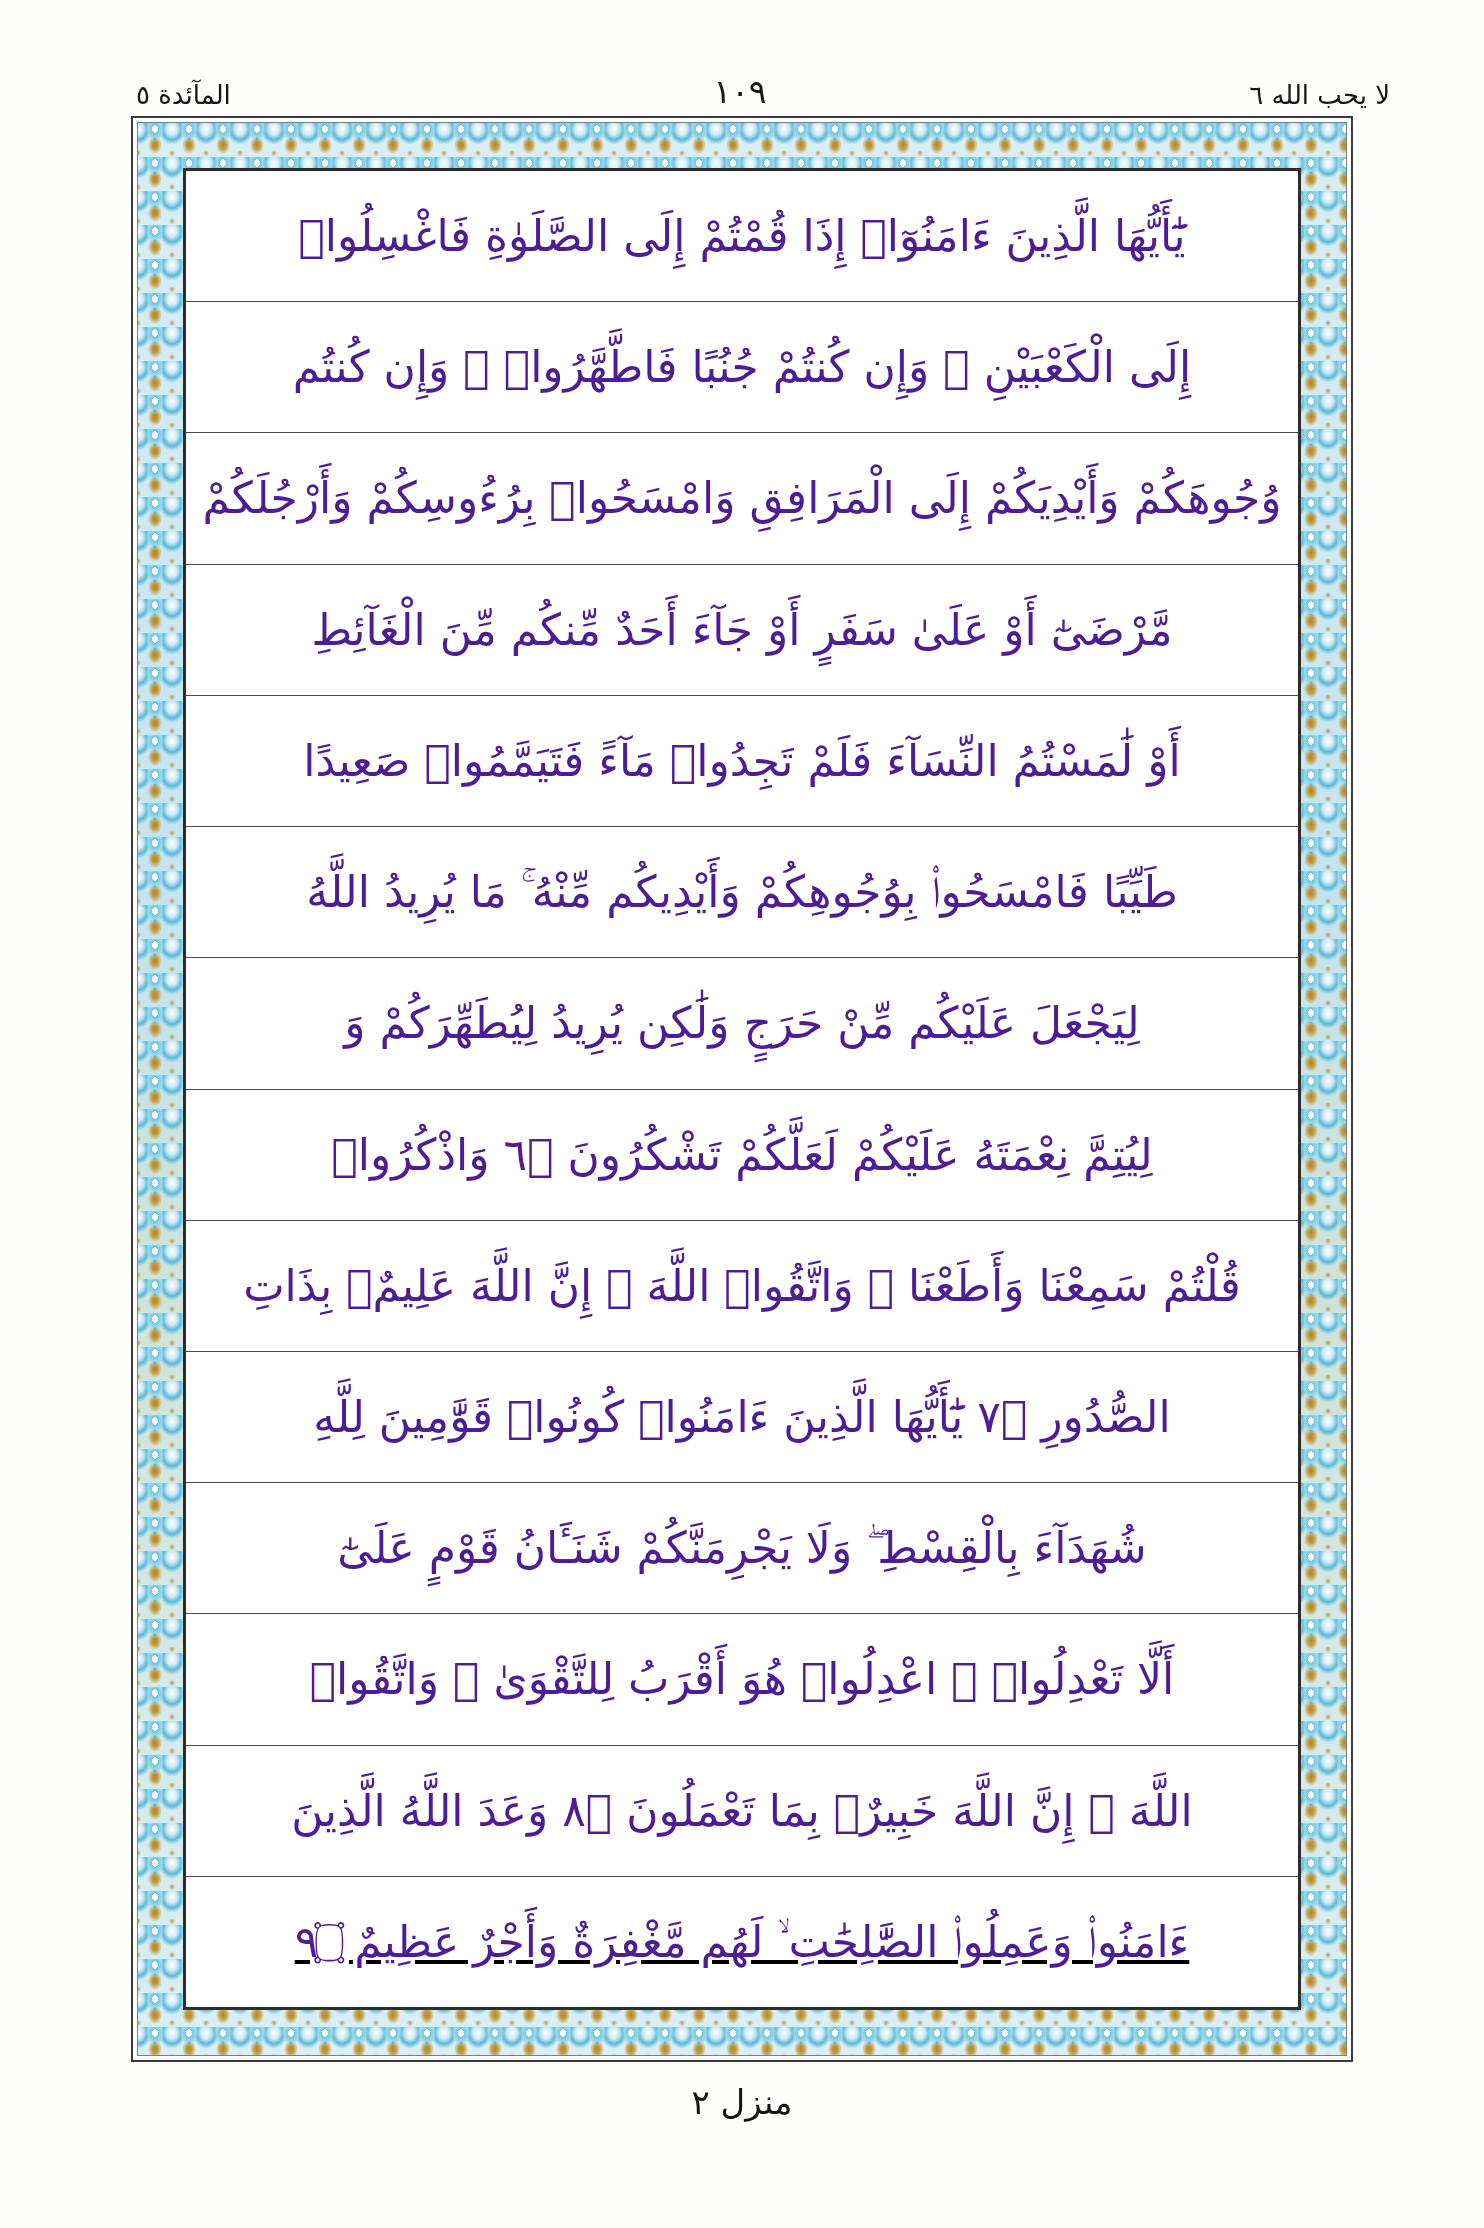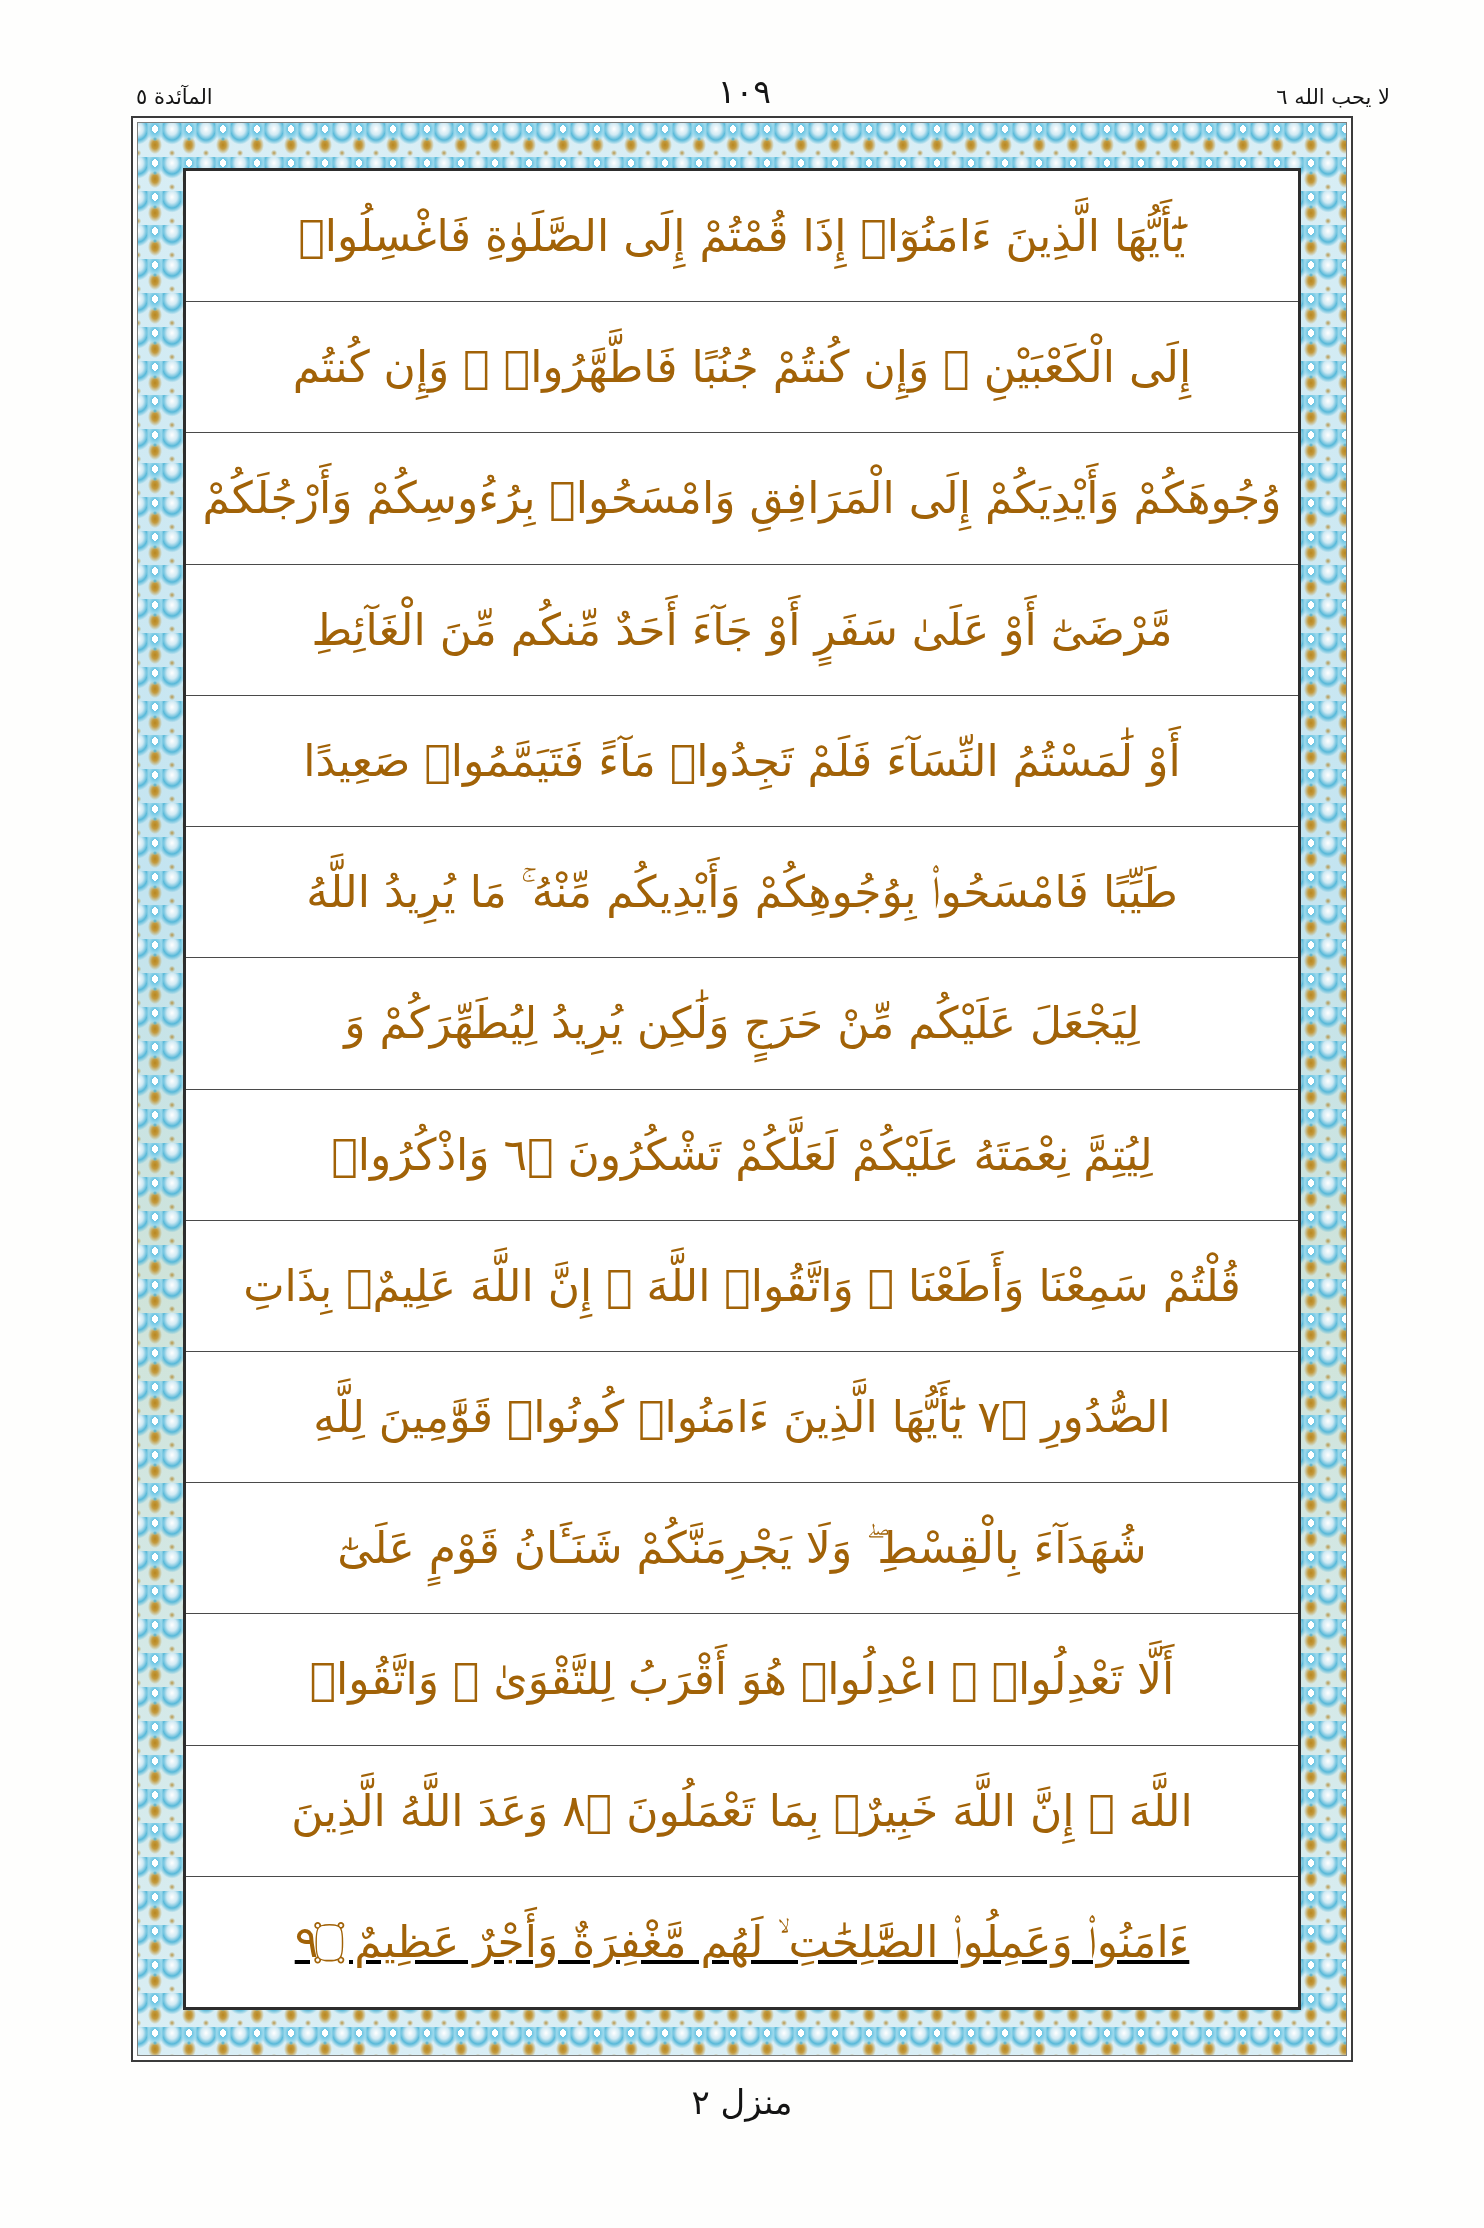--- a/index.html
+++ b/index.html
@@ -17,21 +17,21 @@
 
   
   .header{
     position:absolute;
     top:46px;left:130px;right:90px;height:62px;
     display:flex;align-items:flex-end;justify-content:space-between;
     direction:rtl;
   }
   .hdr-text{
     font-family:"DejaVu Sans","Liberation Sans",sans-serif;
-    font-size:21px;
+    font-size:26px;
     color:#1a1a1a;
     line-height:1;
     white-space:nowrap;
     filter:contrast(1.05);
   }
   .hdr-right{margin-right:4px;}
   .hdr-center{font-size:33px;letter-spacing:1px;}
   .hdr-left{margin-left:6px;}
 
   
@@ -92,21 +92,21 @@
     box-sizing:border-box;
     padding:0 14px;
   }
   .line:last-child{border-bottom:none;text-decoration:underline;}
   .ayah-text{
     direction:rtl;
     unicode-bidi:bidi-override;
     font-family:"DejaVu Sans","Liberation Sans",sans-serif;
     font-size:44px;
     line-height:1.05;
-    color:#a16207;
+    color:#4c1d95;
     white-space:nowrap;
     width:100%;
     text-align:center;
     letter-spacing:0px;
     transform:scaleX(1.0);
   }
 
   
   .footer{
     position:absolute;

